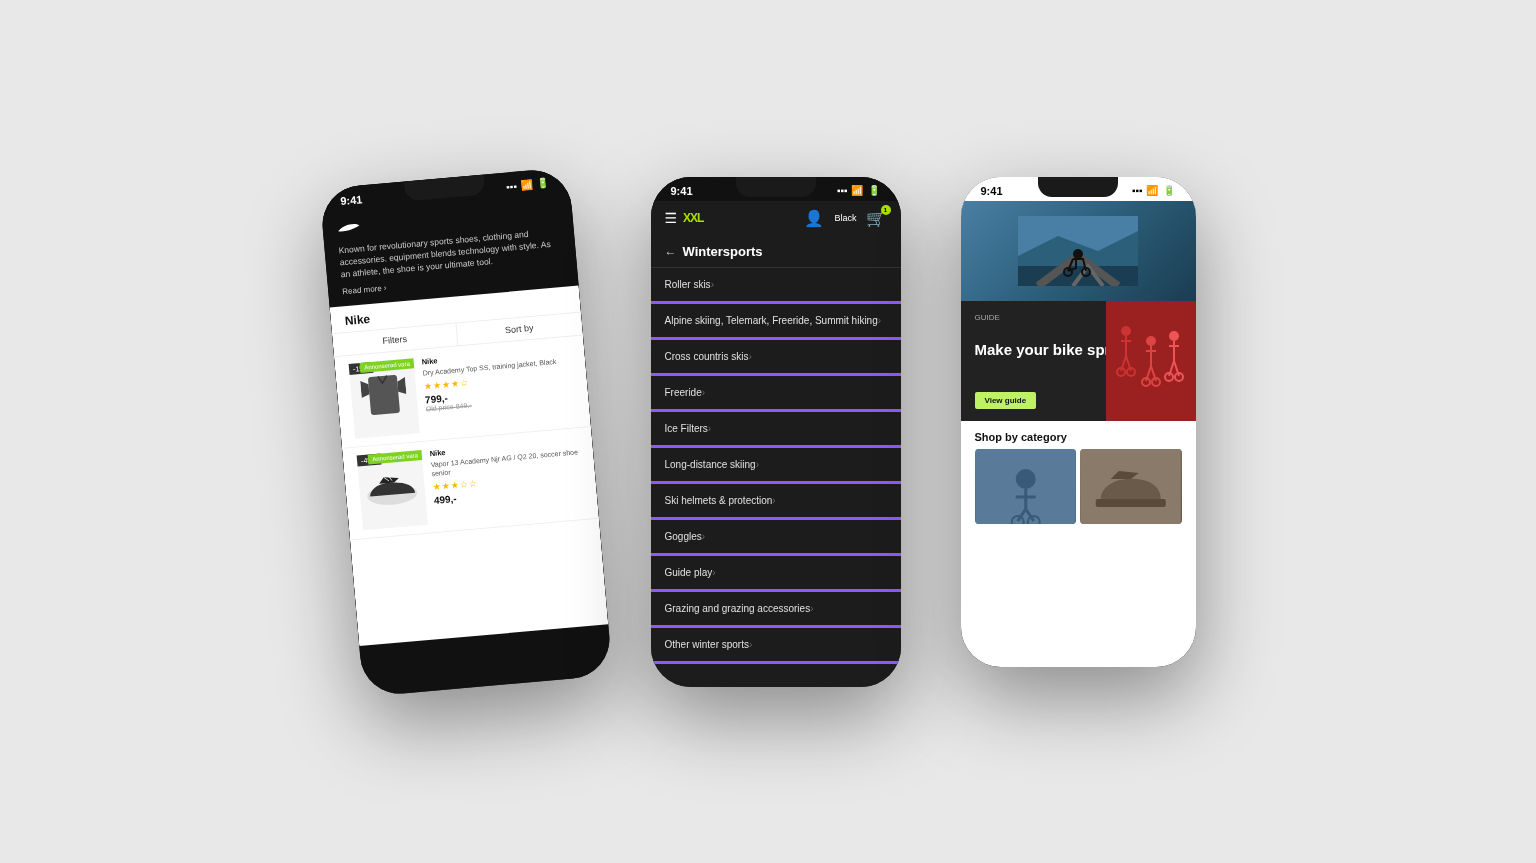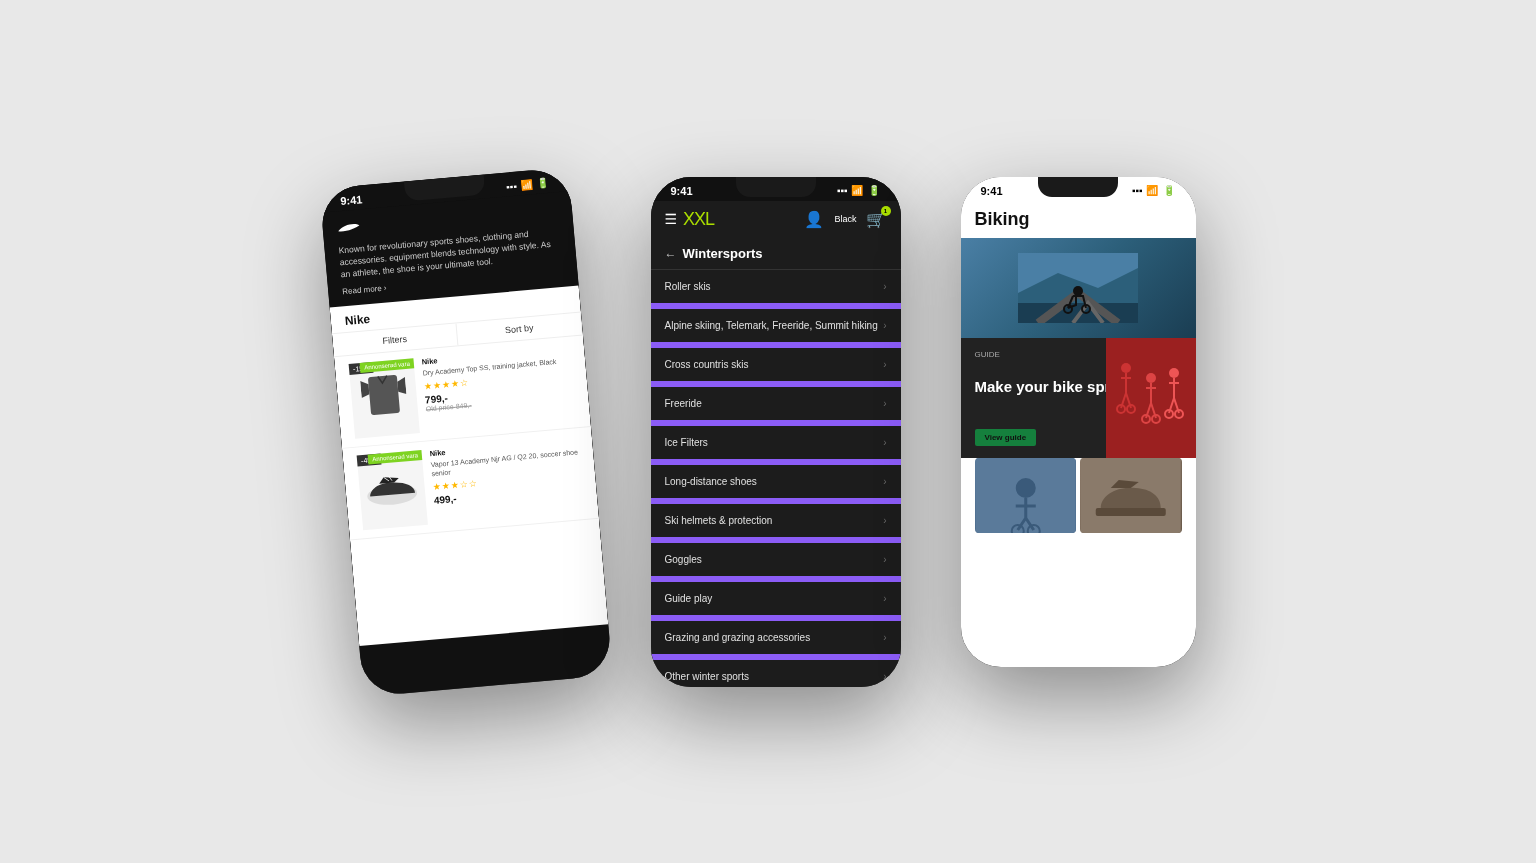--- a/index.html
+++ b/index.html
@@ -200,22 +200,22 @@
 
     .xxl-header {
       background: #1c1c1c;
       padding: 8px 14px;
       display: flex;
       justify-content: space-between;
       align-items: center;
     }
 
     .xxl-logo {
-      font-size: 18px;
-      font-weight: 400;
+      font-size: 12px;
+      font-weight: 700;
       color: #aadd00;
       letter-spacing: -1px;
     }
 
     .xxl-nav-left {
       display: flex;
       align-items: center;
       gap: 6px;
     }
 
@@ -255,24 +255,23 @@
 
     .xxl-section-title {
       font-size: 13px;
       font-weight: 600;
       color: #fff;
       text-align: right;
     }
 
     .xxl-menu-item {
       display: flex;
-      justify-content: space-between;
       align-items: center;
       padding: 11px 14px;
-      border-bottom: 6px solid #8b5cf6;
+      border-bottom: 3px solid #8b5cf6;
     }
 
     .xxl-menu-label { font-size: 10px; color: #e0e0e0; }
     .xxl-chevron { font-size: 10px; color: #666; }
 
     
     .phone3-content {
       height: 100%;
       background: #fff;
       overflow: hidden;
@@ -326,21 +325,21 @@
       top: 0;
       bottom: 0;
       width: 90px;
       background: linear-gradient(135deg, #c0392b 0%, #8e2020 100%);
       display: flex;
       align-items: center;
       justify-content: center;
     }
 
     .view-guide-btn {
-      background: #15803d;
+      background: #bef264;
       color: #111;
       border: none;
       padding: 4px 10px;
       font-size: 8px;
       font-weight: 600;
       border-radius: 2px;
       position: absolute;
       bottom: 12px;
       left: 14px;
     }
@@ -513,21 +512,21 @@
         </div>
         <div class="xxl-menu-item">
           <span class="xxl-menu-label">Freeride</span>
           <span class="xxl-chevron">›</span>
         </div>
         <div class="xxl-menu-item">
           <span class="xxl-menu-label">Ice Filters</span>
           <span class="xxl-chevron">›</span>
         </div>
         <div class="xxl-menu-item">
-          <span class="xxl-menu-label">Long-distance shoes</span>
+          <span class="xxl-menu-label">Long-distance skiing</span>
           <span class="xxl-chevron">›</span>
         </div>
         <div class="xxl-menu-item">
           <span class="xxl-menu-label">Ski helmets &amp; protection</span>
           <span class="xxl-chevron">›</span>
         </div>
         <div class="xxl-menu-item">
           <span class="xxl-menu-label">Goggles</span>
           <span class="xxl-chevron">›</span>
         </div>
@@ -553,23 +552,20 @@
 
       <div class="status-bar status-bar-light">
         <span>9:41</span>
         <div class="status-icons" style="color:#000;">
           <span>▪▪▪</span>
           <span>📶</span>
           <span>🔋</span>
         </div>
       </div>
 
-      <div class="biking-header">
-        <span>Biking</span>
-      </div>
 
       <div class="hero-image-box">
         <svg width="120" height="70" viewBox="0 0 120 70">
 
           <rect width="120" height="70" fill="#4a7fa5"></rect>
           <path d="M0 40 L40 20 L80 35 L120 15 L120 70 L0 70Z" fill="#2c5f7a"></path>
           <path d="M0 50 L120 50 L120 70 L0 70Z" fill="#1a3d52"></path>
 
           <path d="M20 70 L60 40 L100 70" fill="none" stroke="#555" stroke-width="8"></path>
           <path d="M55 70 L70 50 L85 70" fill="none" stroke="#666" stroke-width="4"></path>
@@ -605,20 +601,21 @@
               <circle cx="10" cy="10" r="5" fill="#ee5555"></circle>
               <path d="M10 15 L10 35 M5 20 L15 20 M10 35 L5 50 M10 35 L15 50" stroke="#ee5555" stroke-width="2"></path>
               <ellipse cx="5" cy="51" rx="4" ry="4" fill="none" stroke="#ee5555" stroke-width="2"></ellipse>
               <ellipse cx="15" cy="51" rx="4" ry="4" fill="none" stroke="#ee5555" stroke-width="2"></ellipse>
             </g>
           </svg>
         </div>
         <button class="view-guide-btn">View guide</button>
       </div>
 
+      <div class="shop-by-category">Shop by category</div>
       <div class="category-grid">
         <div class="category-thumb category-thumb-1">
           <svg width="100%" height="100%" viewBox="0 0 100 75">
             <rect width="100" height="75" fill="#5a7a9a"></rect>
             <circle cx="50" cy="30" r="10" fill="#3a5a7a"></circle>
             <path d="M50 40 L50 60 M40 48 L60 48 M50 60 L42 72 M50 60 L58 72" stroke="#3a5a7a" stroke-width="3"></path>
             <ellipse cx="42" cy="73" rx="6" ry="6" fill="none" stroke="#3a5a7a" stroke-width="2"></ellipse>
             <ellipse cx="58" cy="73" rx="6" ry="6" fill="none" stroke="#3a5a7a" stroke-width="2"></ellipse>
           </svg>
         </div>

